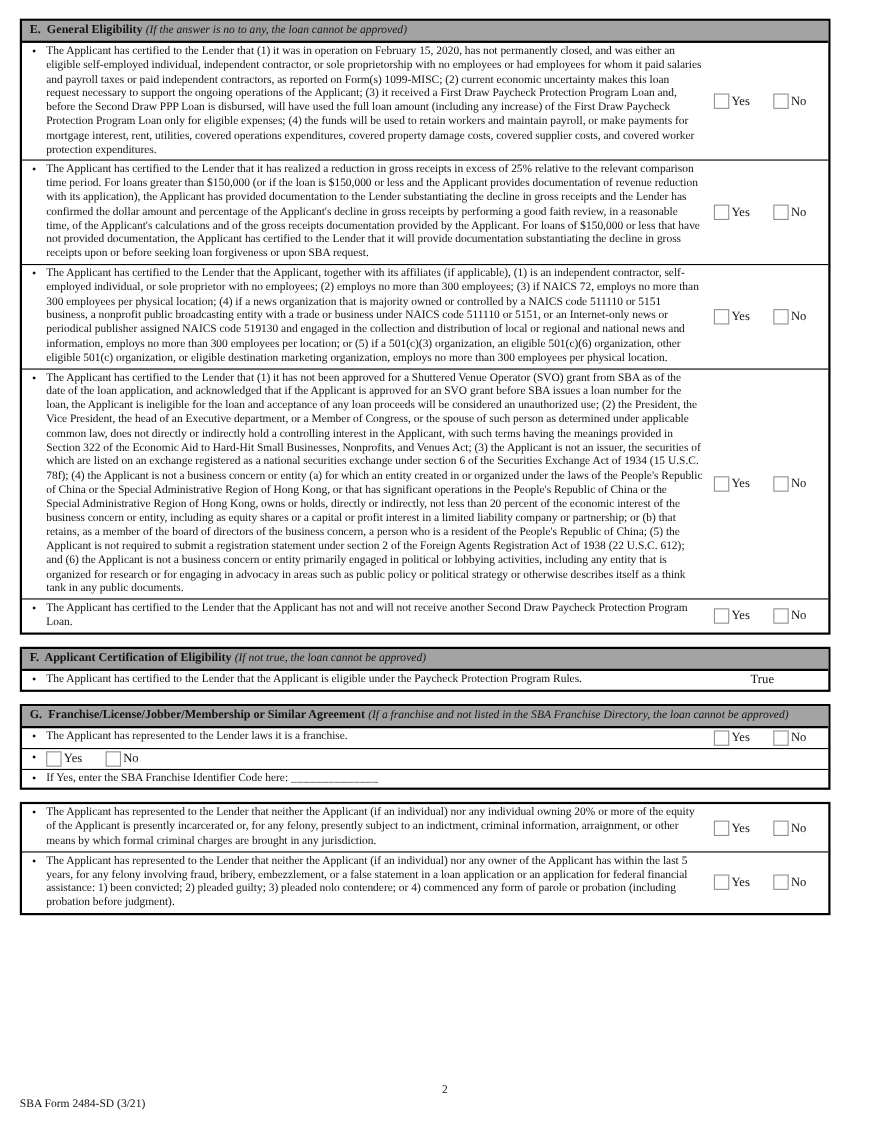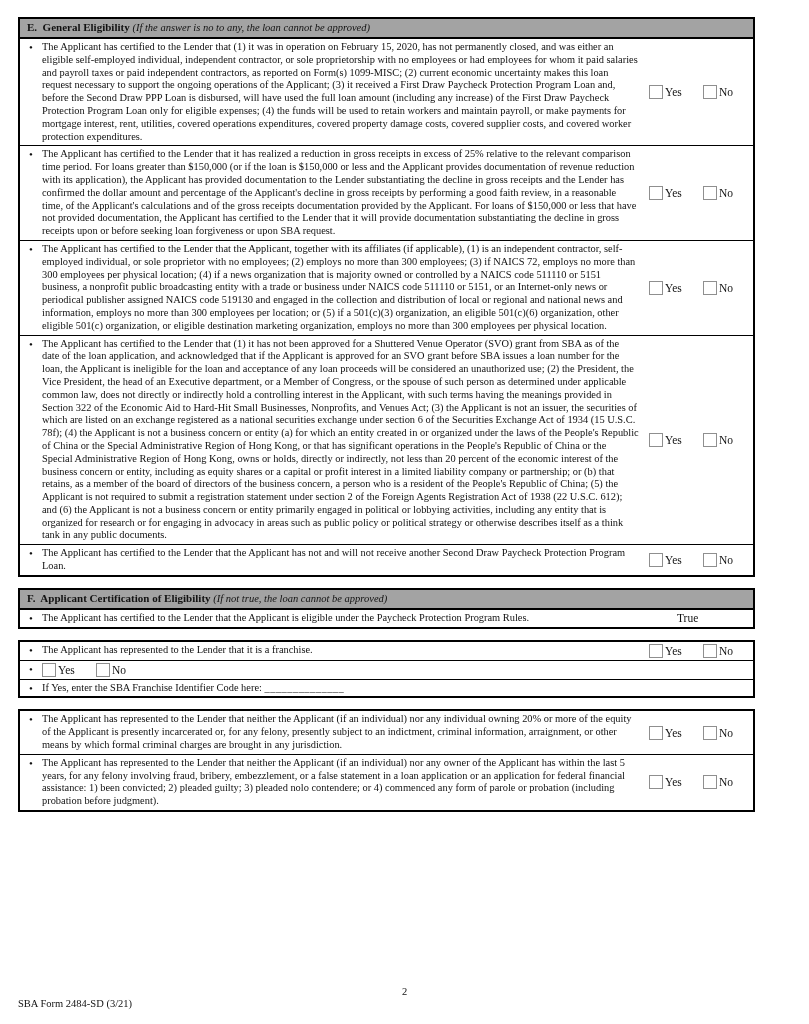--- a/index.html
+++ b/index.html
@@ -19,21 +19,21 @@
   .row:last-child{border-bottom:none;}
   .bullet{width:22px;flex-shrink:0;text-align:center;font-size:11px;line-height:12.8px;align-self:flex-start;}
   .rtext{flex:1;font-size:10.4px;line-height:12.8px;padding-right:10px;}
   .answers{width:104px;flex-shrink:0;display:flex;align-items:center;}
   .answer{display:flex;align-items:center;font-size:11.5px;}
   .answer.yes{width:54px;}
   .cb{
     width:12px;height:12px;border:1px solid #8f8f8f;background:#fff;
     display:inline-block;margin-right:2px;flex-shrink:0;
   }
-  .value-cell{width:60px;flex-shrink:0;font-size:11.5px;padding-right:16px;text-align:left;}
+  .value-cell{width:60px;flex-shrink:0;font-size:11.5px;padding-right:30px;text-align:center;}
   .blank{letter-spacing:0.5px;font-size:10.4px;}
   .footer{position:absolute;left:0;top:986px;width:809px;font-size:10.5px;}
   .footer .form-no{position:absolute;left:18px;top:12px;}
   .footer .pageno{position:absolute;left:0;width:809px;text-align:center;top:0;}
 </style>
 </head>
 <body>
 
 <div class="content">
 
@@ -123,23 +123,26 @@
       <span class="hdr-title">F.  Applicant Certification of Eligibility </span><span class="hdr-note">(If not true, the loan cannot be approved)</span>
     </div>
     <div class="row">
       <div class="bullet">•</div>
       <div class="rtext">The Applicant has certified to the Lender that the Applicant is eligible under the Paycheck Protection Program Rules.</div>
       <div class="value-cell">True</div>
     </div>
   </section>
 
   <section class="tbl">
-    <div class="row">
-      <div class="bullet">•</div>
-      <div class="rtext">The Applicant has represented to the Lender that it is a franchise.</div>
+    <div class="hdr">
+      <span class="hdr-title">G.  Franchise/License/Jobber/Membership or Similar Agreement </span><span class="hdr-note">(If a franchise and not listed in the SBA Franchise Directory, the loan cannot be approved)</span>
+    </div>
+    <div class="row">
+      <div class="bullet">•</div>
+      <div class="rtext">The Applicant has represented to the Lender laws it is a franchise.</div>
       <div class="answers">
         <label class="answer yes">
             <span class="cb"></span>
             <span>Yes</span>
           </label>
         <label class="answer no">
             <span class="cb"></span>
             <span>No</span>
           </label>
       </div>

